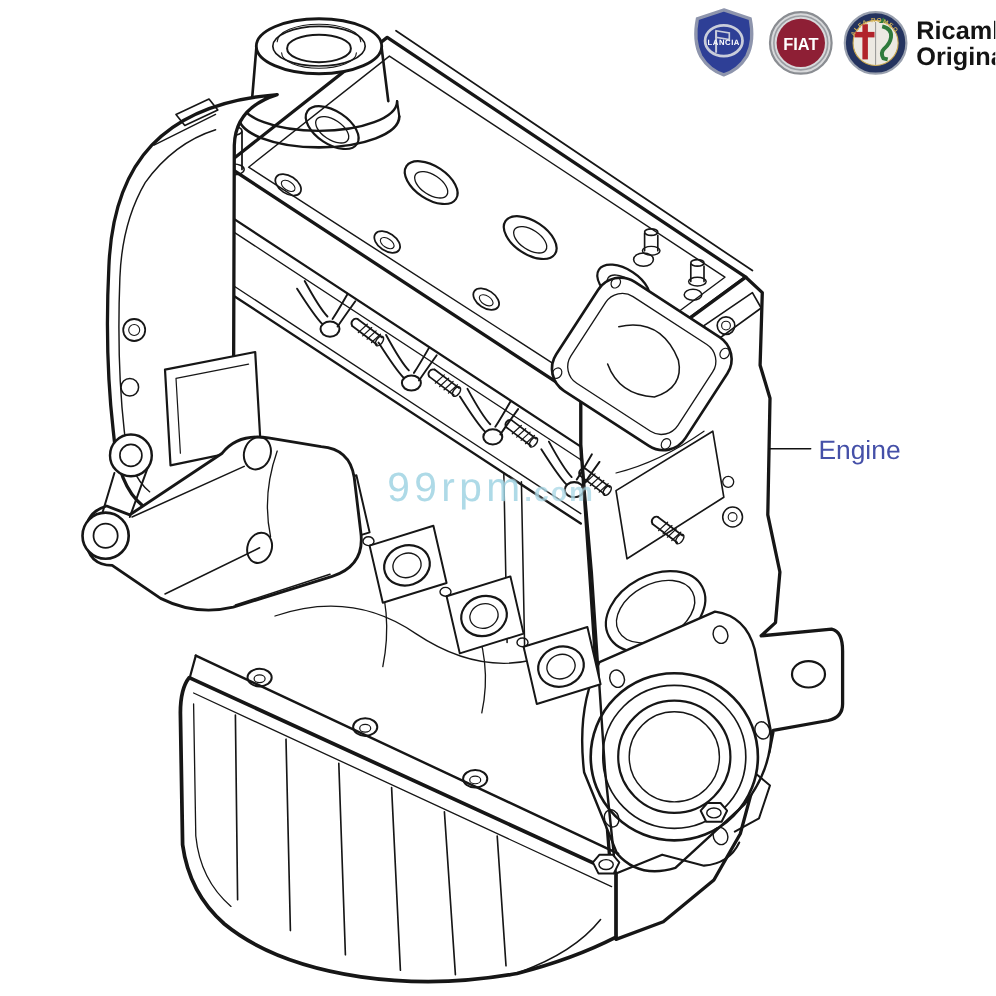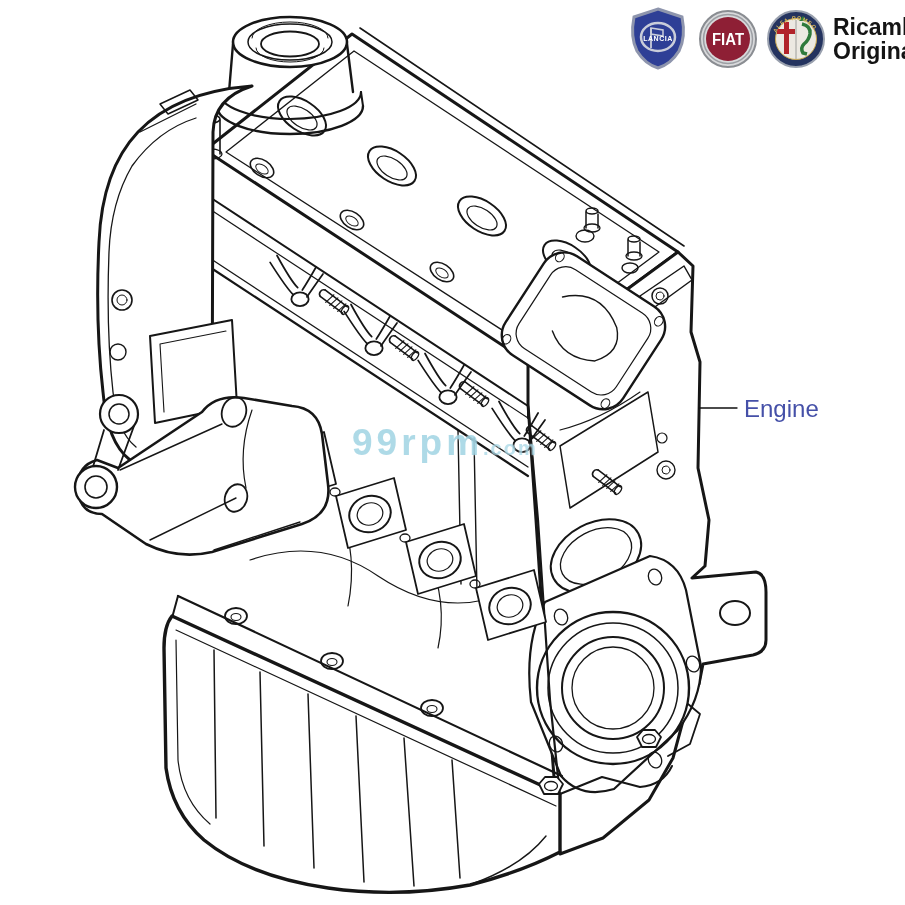--- a/index.html
+++ b/index.html
@@ -15,22 +15,22 @@
   .brand-text{
     font-weight:700;font-size:23px;line-height:1.06;color:#141414;letter-spacing:0;
     white-space:nowrap;
   }
   
   .watermark{
     position:absolute;left:352px;top:422px;z-index:5;pointer-events:none;
     color:rgba(124,195,217,0.62);text-shadow:0 0 2px rgba(255,255,255,0.75);
     white-space:nowrap;
   }
-  .watermark .wm-main{font-size:37px;font-weight:700;letter-spacing:4px;}
-  .watermark .wm-suffix{font-size:20px;font-weight:700;letter-spacing:2px;color:rgba(124,195,217,0.5);}
+  .watermark .wm-main{font-size:37px;font-weight:400;letter-spacing:4px;}
+  .watermark .wm-suffix{font-size:24px;font-weight:700;letter-spacing:2px;color:rgba(124,195,217,0.5);}
   
   .drawing{position:absolute;left:0;top:0;z-index:1;}
   .callout-text{font-size:24px;font-family:"Liberation Sans",sans-serif;}
 </style>
 </head>
 <body>
 
 <div class="canvas">
 
   <svg class="drawing" width="905" height="905" viewBox="0 0 905 905">

